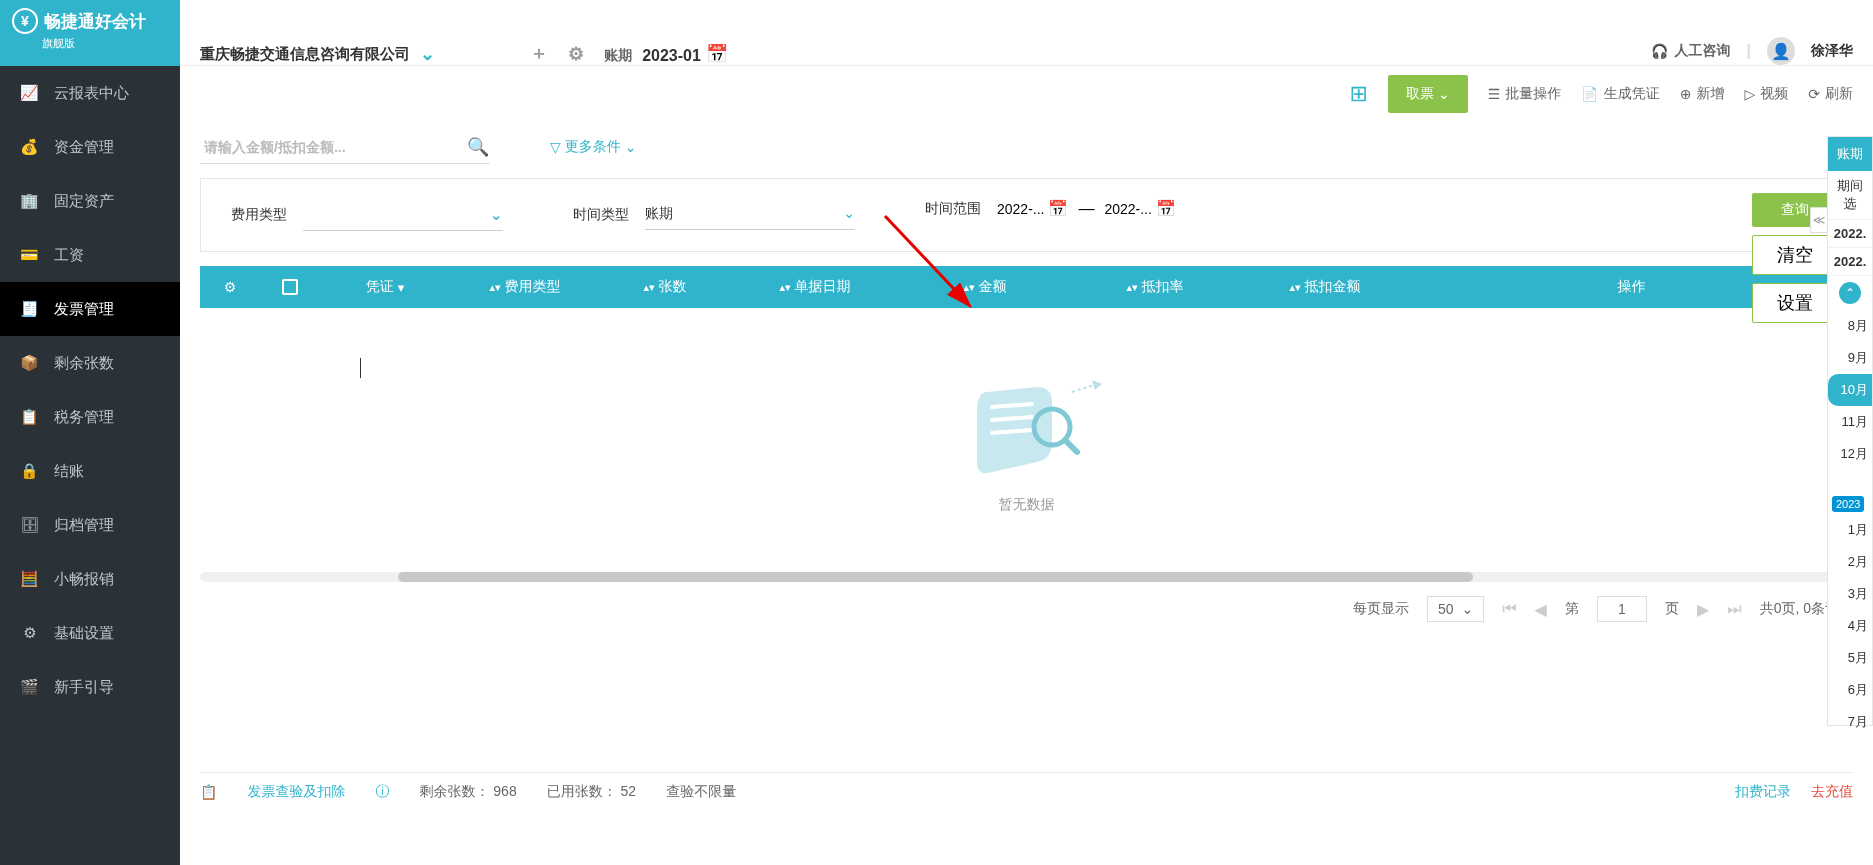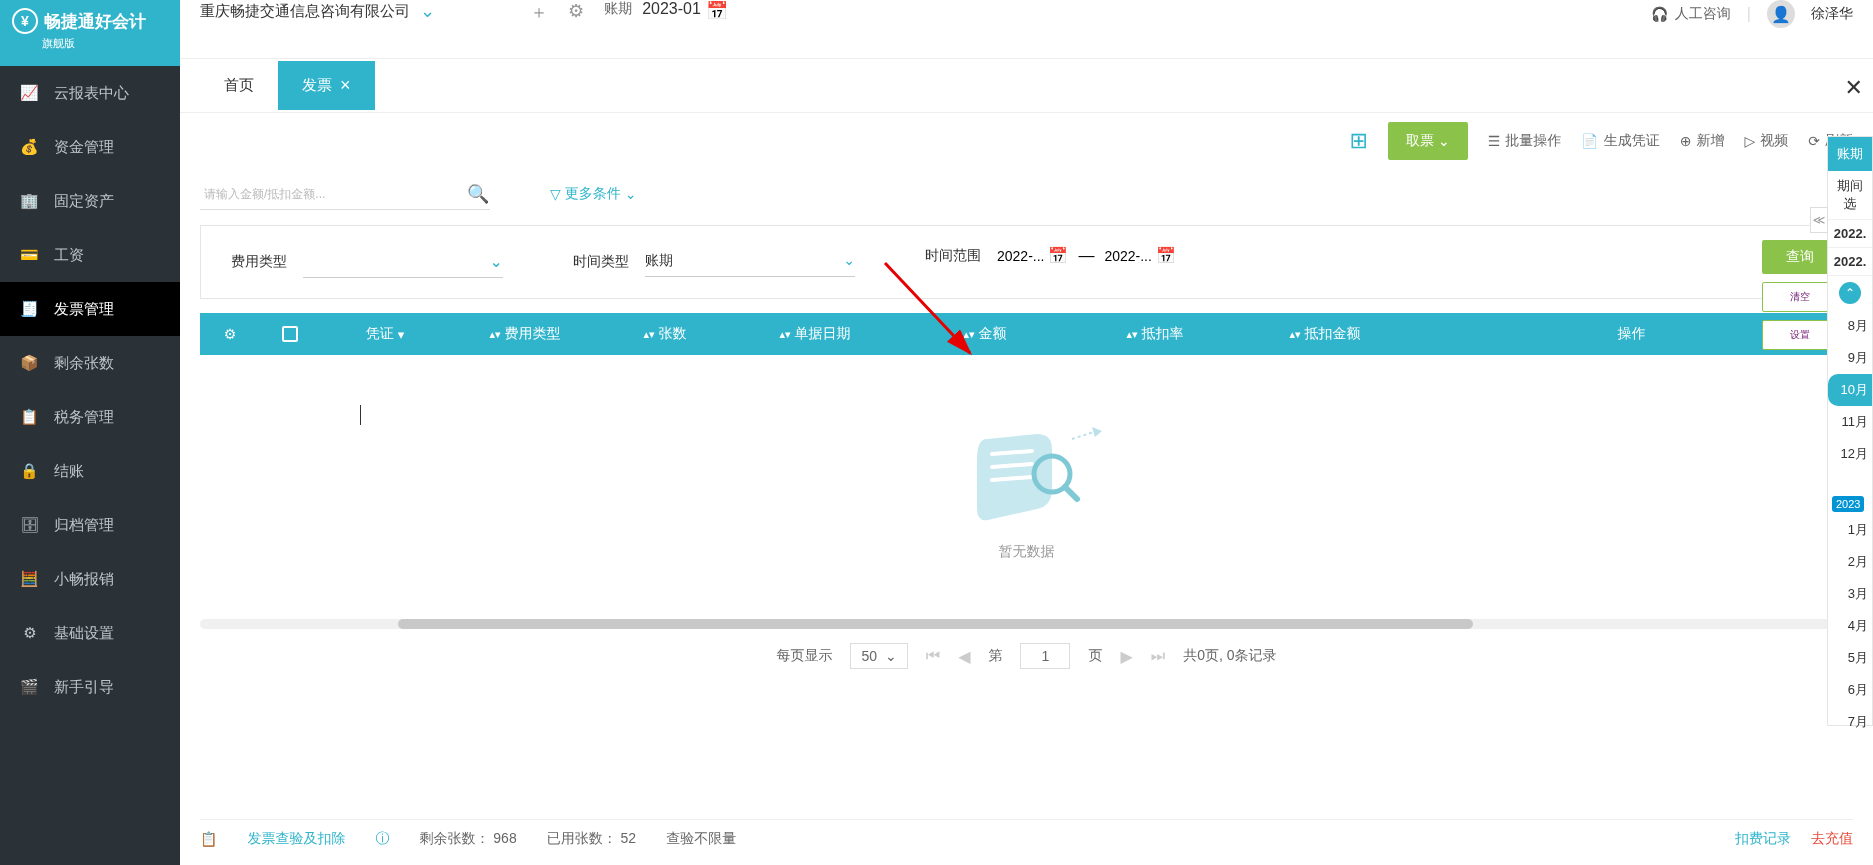--- a/index.html
+++ b/index.html
@@ -12,21 +12,21 @@
     .logo-sub { font-size: 11px; margin-top: 2px; margin-left: 30px; }
     .logo-icon { width: 26px; height: 26px; border: 2px solid #fff; border-radius: 50%; display: inline-flex; align-items: center; justify-content: center; font-size: 14px; }
     .sidebar-item { display: flex; align-items: center; gap: 14px; padding: 17px 20px; font-size: 15px; cursor: pointer; }
     .sidebar-item.active { background: #000; color: #fff; }
     .sidebar-icon { width: 20px; height: 20px; display: inline-flex; align-items: center; justify-content: center; }
     
     
     .main { position: absolute; left: 180px; top: 0; right: 0; height: 100%; }
     
     
-    .topbar { height: 59px; background: #fff; display: flex; align-items: flex-start; padding: 0 20px; border-bottom: 1px solid #eee; }
+    .topbar { height: 66px; background: #fff; display: flex; align-items: flex-end; padding: 0 20px; border-bottom: 1px solid #eee; font-weight: bold; }
     .company-selector { display: flex; align-items: center; gap: 10px; font-size: 15px; color: #333; width: 320px; }
     .chevron-down { color: #2fb4cb; font-size: 18px; }
     .topbar-icon { color: #999; font-size: 18px; margin: 0 10px; cursor: pointer; }
     .period-label { font-size: 14px; color: #666; margin-left: 10px; }
     .period-value { font-size: 16px; color: #333; margin-left: 10px; }
     .period-cal { color: #2fb4cb; margin-left: 6px; font-size: 18px; }
     .topbar-right { margin-left: auto; display: flex; align-items: center; gap: 16px; }
     .support { display: flex; align-items: center; gap: 6px; color: #666; font-size: 14px; }
     .avatar { width: 28px; height: 28px; border-radius: 50%; background: #ddd; display: inline-flex; align-items: center; justify-content: center; color: #999; }
     .username { font-size: 14px; color: #333; }
@@ -47,37 +47,37 @@
     .subtab { padding: 16px 24px; font-size: 15px; font-weight: bold; color: #333; cursor: pointer; border-bottom: 2px solid transparent; }
     .subtab.active { color: #2fb4cb; border-bottom: 2px solid #2fb4cb; }
     .toolbar { margin-left: auto; display: flex; align-items: center; gap: 20px; }
     .qr-icon { color: #2fb4cb; font-size: 22px; }
     .fetch-btn { background: #8bc34a; color: #fff; padding: 10px 18px; border: none; border-radius: 2px; font-size: 14px; cursor: pointer; display: flex; align-items: center; gap: 4px; }
     .tool-btn { display: flex; align-items: center; gap: 5px; color: #666; font-size: 14px; cursor: pointer; }
     
     
     .search-row { display: flex; align-items: center; height: 50px; }
     .search-box { display: flex; align-items: center; width: 290px; border-bottom: 1px solid #ddd; }
-    .search-input { border: none; outline: none; flex: 1; font-size: 12px; padding: 8px 4px; color: #7f1d1d; }
+    .search-input { border: none; outline: none; flex: 1; font-size: 14px; padding: 8px 4px; color: #7f1d1d; font-weight: bold; }
     .search-input::placeholder { color: #bbb; }
     .search-icon { color: #2fb4cb; font-size: 18px; }
     .more-cond { margin-left: 60px; color: #2fb4cb; font-size: 14px; display: flex; align-items: center; gap: 4px; cursor: pointer; }
     
     
     .filter-panel { border: 1px solid #e5e5e5; padding: 20px 30px; display: flex; align-items: flex-start; gap: 70px; margin-top: 6px; position: relative; }
     .filter-group { display: flex; align-items: center; gap: 16px; }
     .filter-label { font-size: 14px; color: #333; }
     .filter-select { width: 200px; border: none; border-bottom: 1px solid #ccc; padding: 6px 0; display: flex; justify-content: flex-end; color: #2fb4cb; }
     .filter-select-val { width: 210px; border: none; border-bottom: 1px solid #ccc; padding: 6px 0; display: flex; justify-content: space-between; color: #333; font-size: 14px; }
     .date-range { display: flex; align-items: center; gap: 10px; text-align: center; }
     .date-input { display: flex; align-items: center; gap: 4px; font-size: 14px; }
     .cal-icon { color: #2fb4cb; font-size: 16px; }
     .filter-actions { position: absolute; right: 14px; top: 14px; display: flex; flex-direction: column; gap: 8px; }
     .btn-green { background: #8bc34a; color: #fff; padding: 8px 24px; border: none; border-radius: 2px; font-size: 14px; cursor: pointer; }
-    .btn-outline { background: #fff; color: #701a75; padding: 7px 24px; border: 1px solid #8bc34a; border-radius: 2px; font-size: 10px; cursor: pointer; }
+    .btn-outline { background: #fff; color: #000000; padding: 7px 24px; border: 1px solid #8bc34a; border-radius: 2px; font-size: 18px; cursor: pointer; }
     
     
     .red-arrow { position: absolute; left: 700px; top: 145px; pointer-events: none; z-index: 10; }
     
     
     .table-wrap { margin-top: 14px; }
     .table-head { background: #2fb4cb; height: 42px; display: flex; align-items: center; color: #fff; font-size: 14px; }
     .th { display: flex; align-items: center; justify-content: center; gap: 4px; }
     .th-gear { width: 60px; }
     .th-check { width: 60px; }
@@ -95,21 +95,21 @@
     
     .empty-state { height: 260px; display: flex; flex-direction: column; align-items: center; justify-content: center; position: relative; }
     .empty-img { width: 140px; height: 120px; position: relative; }
     .empty-text { color: #999; font-size: 14px; margin-top: 14px; }
     .cursor-line { position: absolute; left: 160px; top: 50px; width: 1px; height: 20px; background: #333; }
     
     .scrollbar-h { height: 10px; background: #f0f0f0; margin-top: 4px; border-radius: 5px; }
     .scrollbar-thumb { width: 65%; height: 100%; background: #c8c8c8; border-radius: 5px; margin-left: 12%; }
     
     
-    .pagination { display: flex; align-items: center; justify-content: center; gap: 18px; padding: 14px 0; font-size: 14px; color: #666; }
+    .pagination { display: flex; align-items: center; justify-content: flex-end; gap: 18px; padding: 14px 0; font-size: 14px; color: #666; }
     .page-select { border: 1px solid #ddd; padding: 4px 10px; display: inline-flex; align-items: center; gap: 8px; }
     .page-input { border: 1px solid #ddd; padding: 4px 10px; width: 50px; text-align: center; }
     .page-nav { color: #ccc; cursor: pointer; font-size: 16px; }
     
     
     .footer-bar { position: absolute; bottom: 0; left: 20px; right: 20px; display: flex; align-items: center; gap: 30px; padding: 10px 0; font-size: 14px; color: #2fb4cb; border-top: 1px solid #eee; }
     .footer-item { color: #666; }
     .footer-right { margin-left: auto; display: flex; gap: 20px; }
     .footer-link { color: #2fb4cb; }
     .footer-link-red { color: #e74c3c; }
@@ -202,28 +202,20 @@
       <div class="support">
         <span>🎧</span>
         <span>人工咨询</span>
       </div>
       <span style="color:#ddd">|</span>
       <span class="avatar">👤</span>
       <span class="username">徐泽华</span>
     </div>
   </div>
 
-  <div class="tabs-bar">
-    <div class="page-tab">首页</div>
-    <div class="page-tab active">
-      <span>发票</span>
-      <span class="tab-close">×</span>
-    </div>
-    <span class="close-panel">✕</span>
-  </div>
 
   <div class="content">
 
     <div class="subtabs-row">
       <div class="toolbar">
         <span class="qr-icon">⊞</span>
         <button class="fetch-btn">
           <span>取票</span>
           <span>⌄</span>
         </button>

